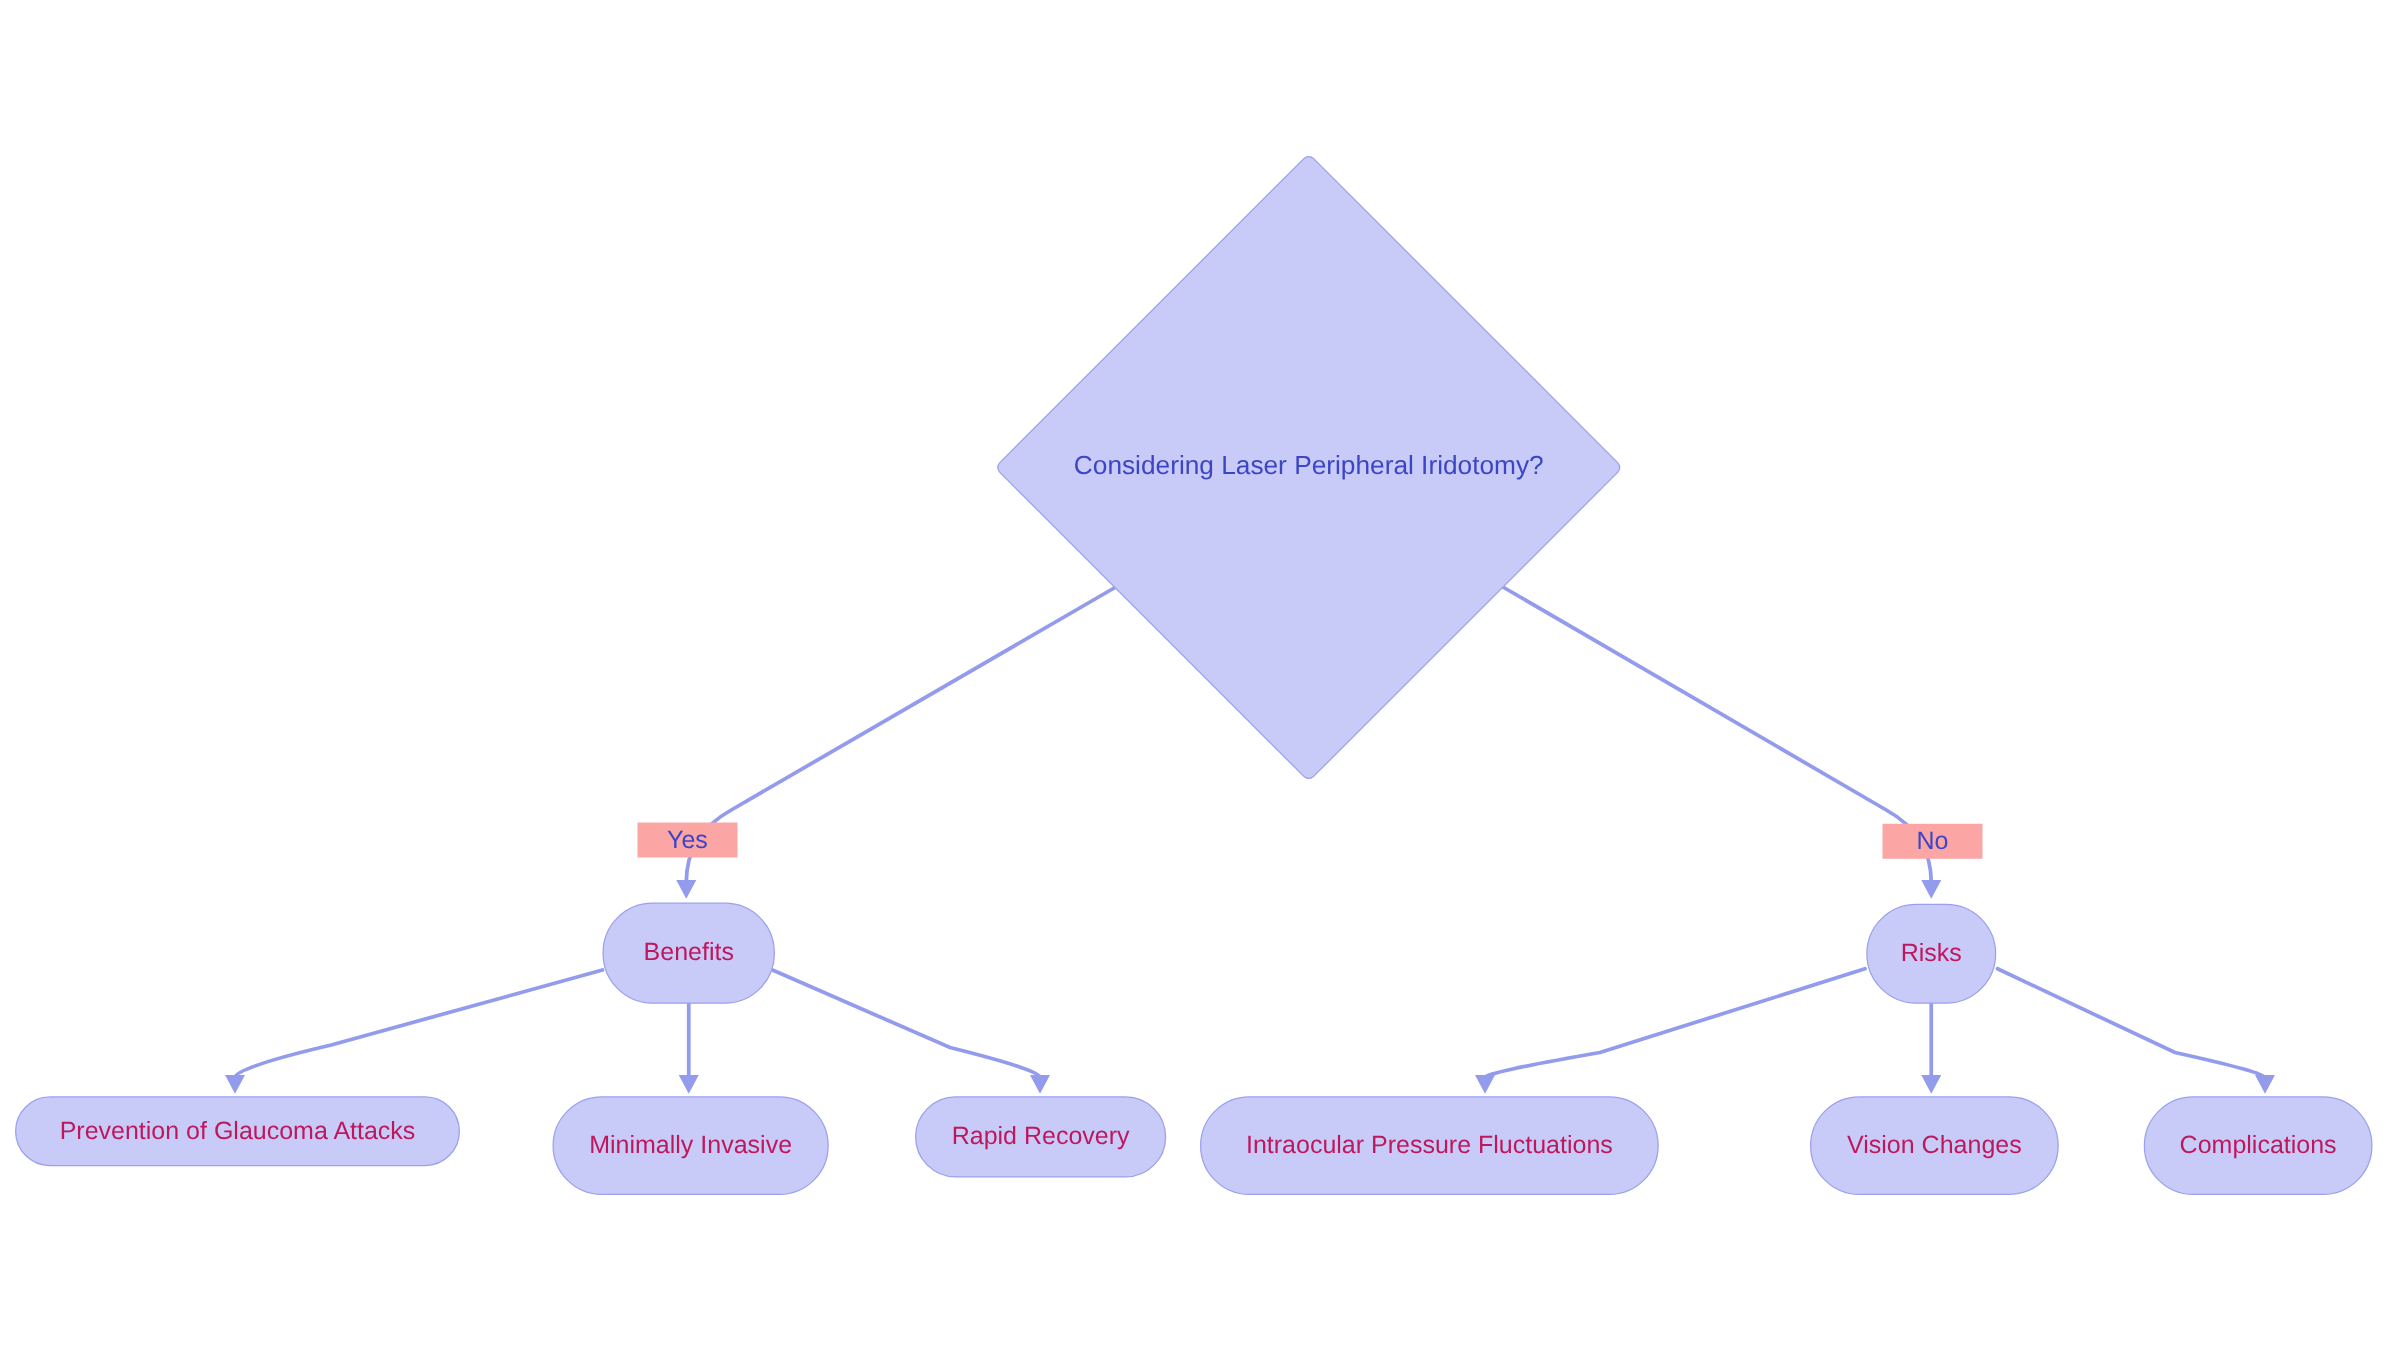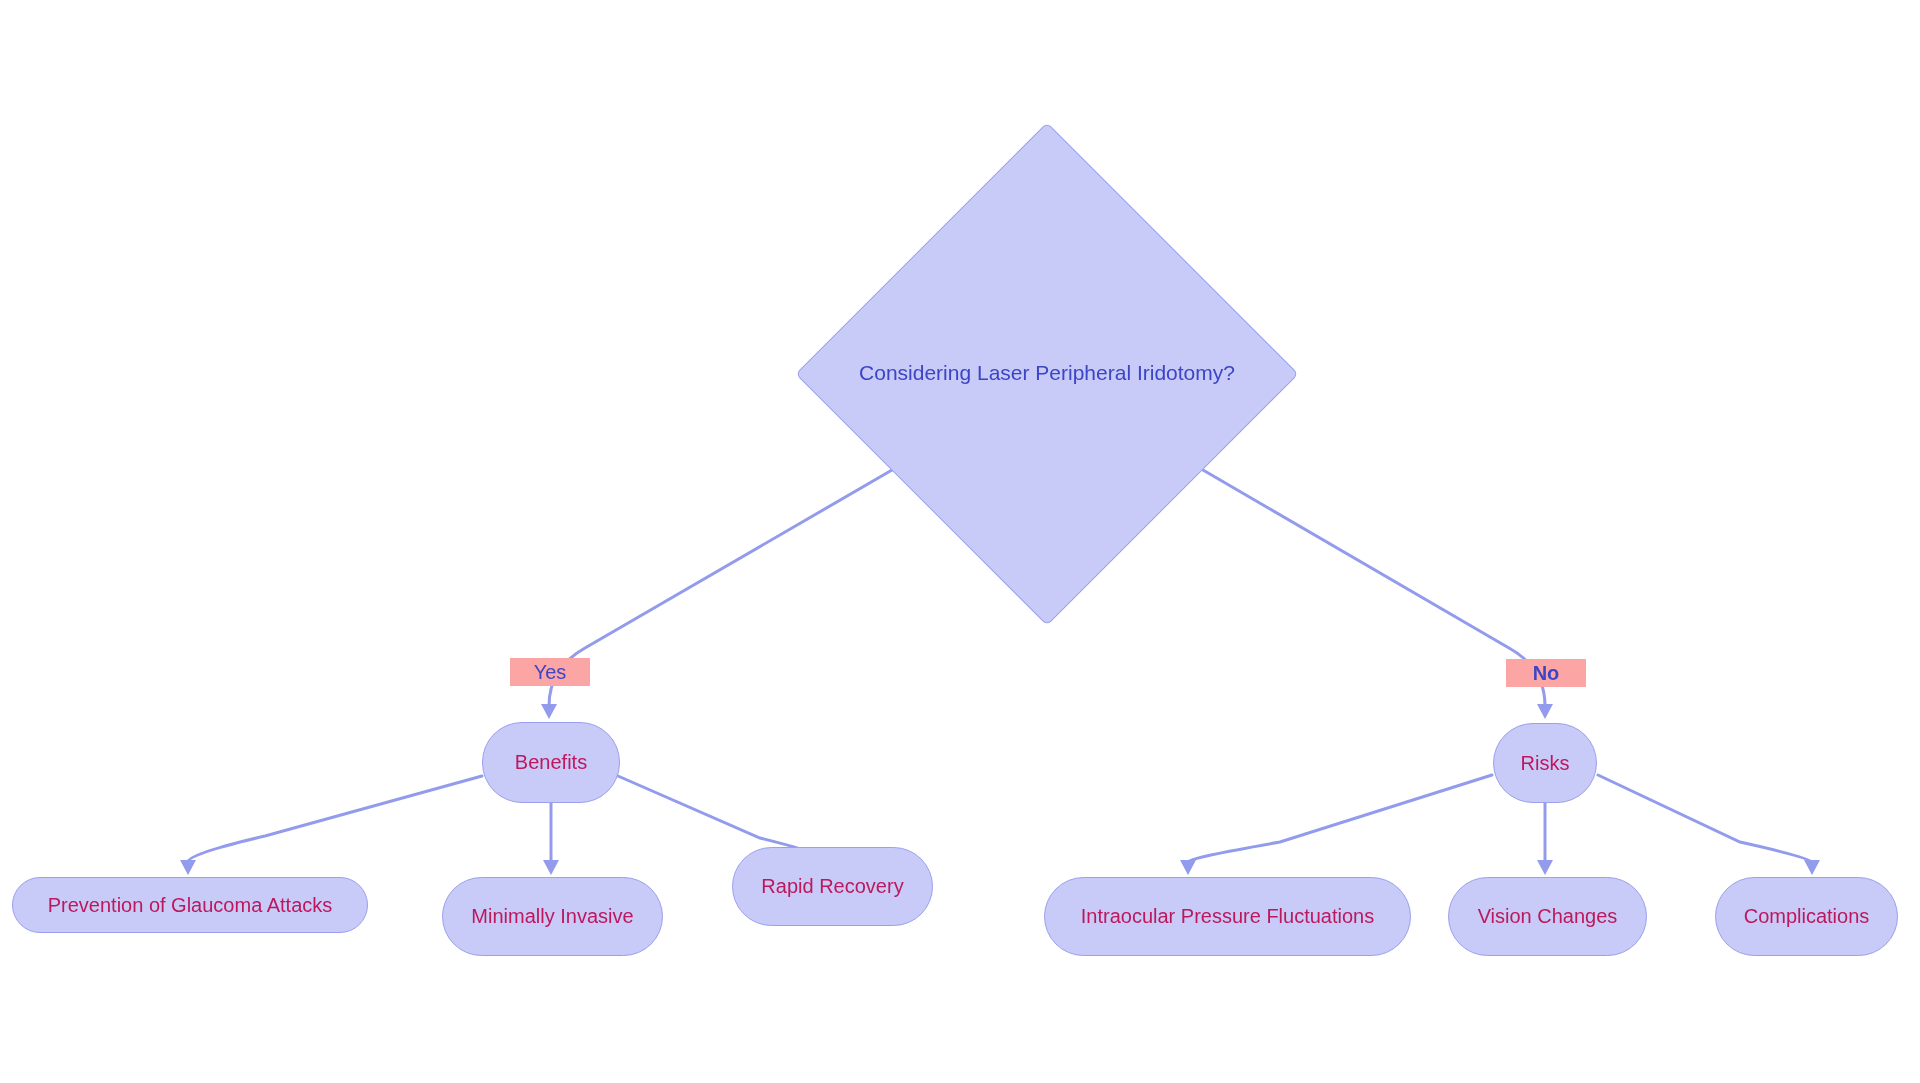--- a/index.html
+++ b/index.html
@@ -61,37 +61,37 @@
     align-items: center;
     justify-content: center;
     color: #be185d;
     font-size: 20px;
     white-space: nowrap;
   }
   .node-benefits      { left: 482px;  top: 722px; width: 138px; height: 81px; }
   .node-risks         { left: 1493px; top: 723px; width: 104px; height: 80px; }
   .node-prevention    { left: 12px;   top: 877px; width: 356px; height: 56px; }
   .node-minimally     { left: 442px;  top: 877px; width: 221px; height: 79px; }
-  .node-rapid         { left: 732px;  top: 847px; width: 201px; height: 79px; }
-  .node-intraocular   { left: 1044px; top: 877px; width: 367px; height: 79px; }
+  .node-rapid         { left: 732px;  top: 877px; width: 201px; height: 65px; }
+  .node-intraocular   { left: 960px; top: 877px; width: 367px; height: 79px; }
   .node-vision        { left: 1448px; top: 877px; width: 199px; height: 79px; }
   .node-complications { left: 1715px; top: 877px; width: 183px; height: 79px; }
   .edge-label {
     position: absolute;
     width: 80px;
     height: 28px;
     display: flex;
     align-items: center;
     justify-content: center;
     color: #3c45c5;
     font-size: 20px;
     background: #fca5a5;
   }
   .edge-label-yes { left: 510px;  top: 658px; }
-  .edge-label-no  { left: 1506px; top: 659px; font-weight: bold; }
+  .edge-label-no  { left: 1506px; top: 659px; }
 </style>
 </head>
 <body>
 
 <div class="canvas">
 
   <svg class="edges" viewBox="0 0 1920 1083" xmlns="http://www.w3.org/2000/svg">
     <defs>
       <marker id="arrow" viewBox="0 -8 15 16" markerWidth="15" markerHeight="16" refX="2" refY="0" orient="auto" markerUnits="userSpaceOnUse">
         <path d="M0,-8 L15,0 L0,8 Z" fill="#929bec"></path>

